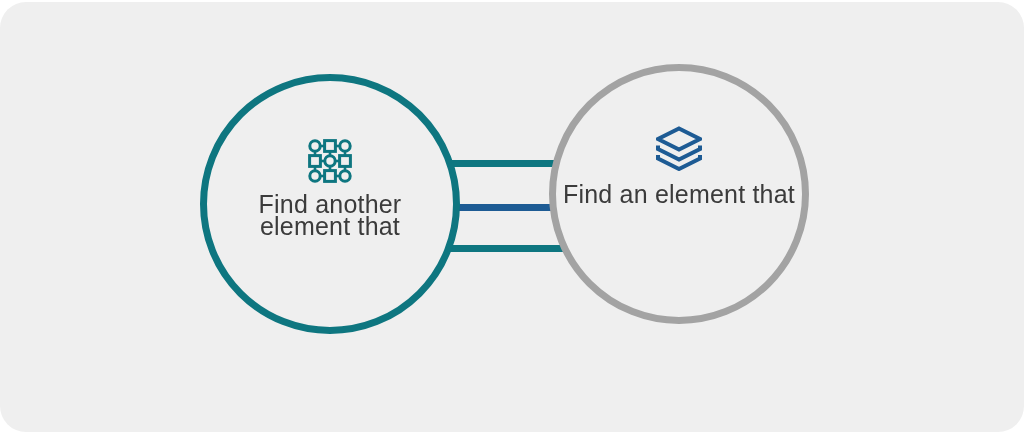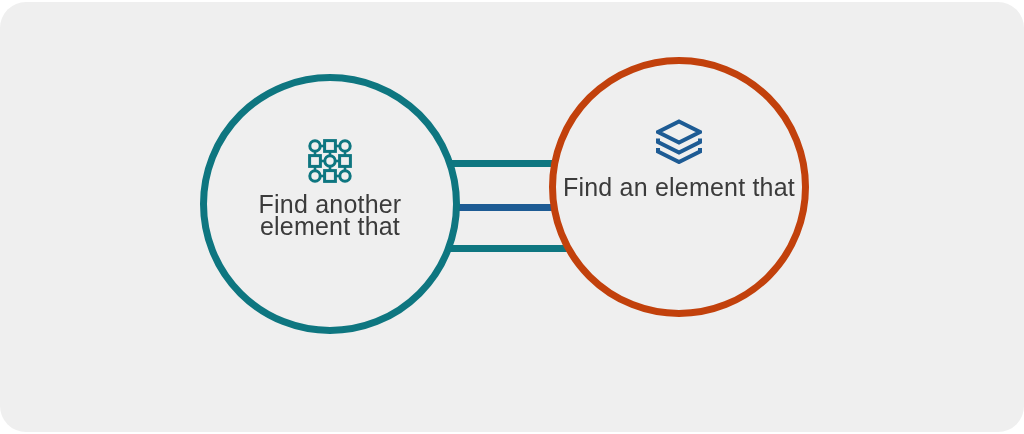--- a/index.html
+++ b/index.html
@@ -50,22 +50,22 @@
     background: #efefef;
     z-index: 2;
   }
   .node-circle.left {
     left: 200px;
     top: 74px;
     border: 7px solid #0e7680;
   }
   .node-circle.right {
     left: 549px;
-    top: 57px;
-    border: 7px solid #c2410c;
+    top: 64px;
+    border: 7px solid #a3a3a3;
   }
   .node-icon {
     position: absolute;
     left: 50%;
     transform: translateX(-50%);
   }
   .node-circle.left .node-icon  { top: 58px; }
   .node-circle.right .node-icon { top: 55px; }
   .node-text {
     position: absolute;

